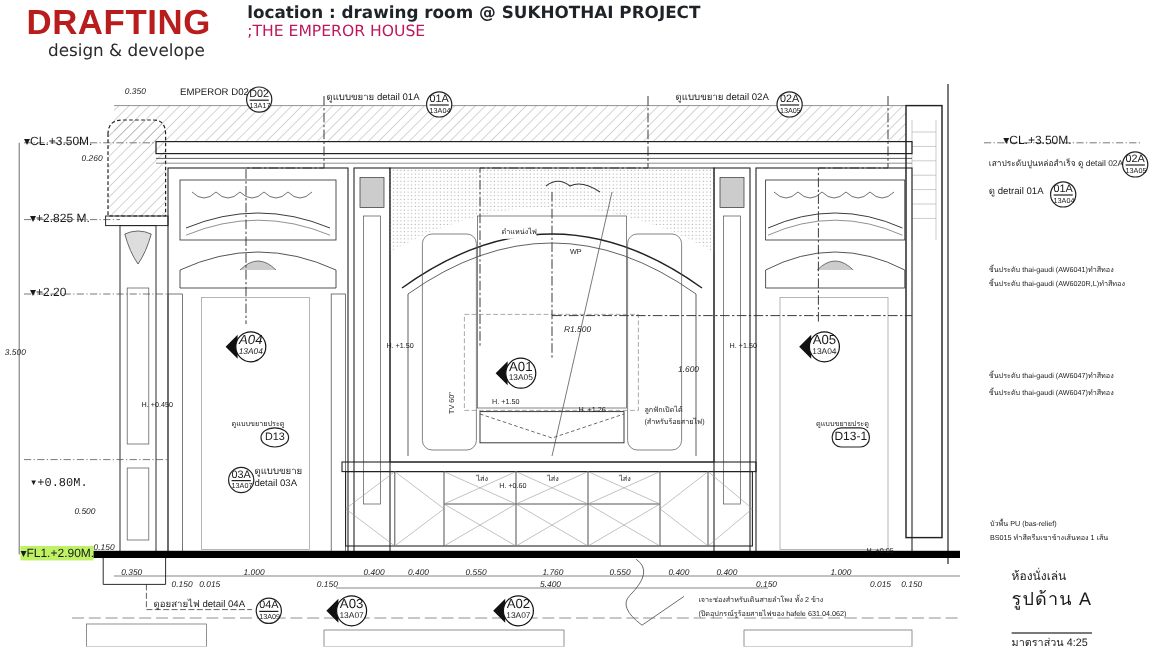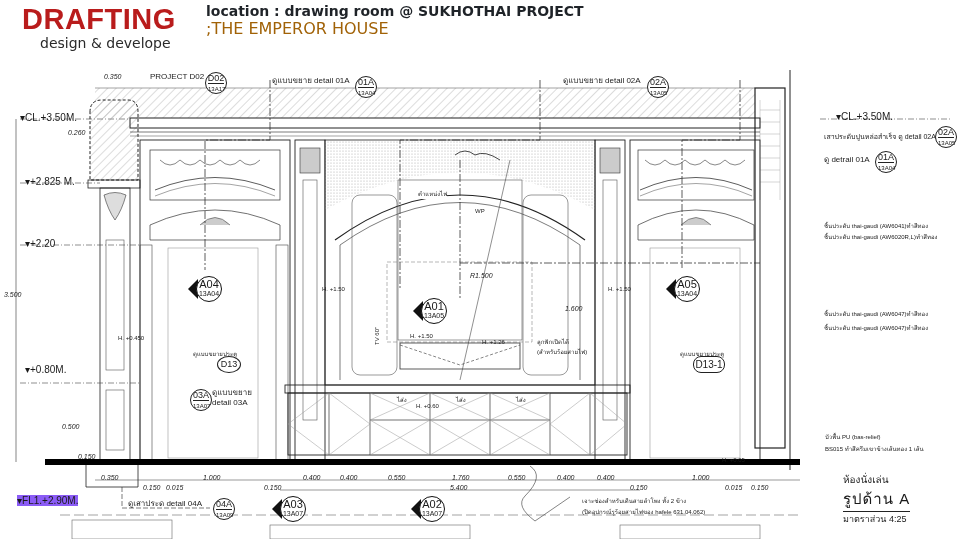--- a/index.html
+++ b/index.html
@@ -1,37 +1,37 @@
 <!DOCTYPE html>
 <html><head>
 <meta charset="utf-8">
 <style>
   html, body { margin:0; padding:0; background:#ffffff; }
   body { width:960px; height:539px; overflow:hidden; position:relative; font-family:"Liberation Sans", sans-serif; color:#1a1a1a; }
   .abs { position:absolute; }
   .brand { left:22px; top:0px; font-family:Liberation Sans, sans-serif; font-weight:bold; font-size:29px; letter-spacing:0.5px; color:#b91c1c; line-height:38px; }
   .brand-sub { left:40px; top:35px; font-family:"DejaVu Sans", sans-serif; font-size:14px; color:#2a2a2a; }
   .loc { left:206px; top:3px; font-family:"DejaVu Sans", sans-serif; font-weight:bold; font-size:14px; color:#1f2328; white-space:nowrap; }
-  .loc2 { left:206px; top:19px; font-family:"DejaVu Sans", sans-serif; font-size:16px; color:#a16207; white-space:nowrap;text-align:center; }
+  .loc2 { left:206px; top:19px; font-family:"DejaVu Sans", sans-serif; font-size:13px; color:#be185d; white-space:nowrap;text-align:center; }
   .t { position:absolute; font-size:8px; white-space:nowrap; color:#1a1a1a; line-height:10px; }
   .t7 { font-size:7px; }
   .t6 { font-size:6px; }
   .ital { font-style:italic; }
   .lvl { position:absolute; font-size:10px; white-space:nowrap; color:#1a1a1a; }
   .bubble { position:absolute; width:20px; height:20px; border:1px solid #222; border-radius:50%; background:#fff; text-align:center; font-size:9px; line-height:9px; }
   .bubble .top { display:block; padding-top:1px; font-size:9px; }
   .bubble .bot { display:block; font-size:6px; border-top:1px solid #222; margin:0 2px; padding-top:1px; }
   .secmark { position:absolute; width:26px; height:26px; }
   .secmark .tri { position:absolute; left:-6px; top:3px; width:0; height:0; border-top:10px solid transparent; border-bottom:10px solid transparent; border-right:10px solid #111; }
   .secmark .circ { position:absolute; left:2px; top:0; width:24px; height:24px; border:1px solid #111; border-radius:50%; background:#fff; text-align:center; }
   .secmark .circ .a { display:block; font-size:11px; line-height:12px; padding-top:1px; }
   .secmark .circ .b { display:block; font-size:7px; line-height:8px; }
   .title-block { position:absolute; left:843px; top:472px; }
   .title-room { font-size:10px; }
-  .title-main { font-size:15px; border-bottom:1px solid #222; padding-bottom:0; letter-spacing:1px; }
+  .title-main { font-size:15px; border-bottom:1px solid #222; padding-bottom:16px; letter-spacing:1px; }
   .title-scale { font-size:9px; }
   svg { position:absolute; left:0; top:0; }
 </style>
 </head>
 <body>
 
 <div class="abs brand">DRAFTING</div>
 <div class="abs brand-sub">design &amp; develope</div>
 <div class="abs loc">location : drawing room @ SUKHOTHAI PROJECT</div>
 <div class="abs loc2">;THE EMPEROR HOUSE</div>
@@ -183,22 +183,22 @@
     <rect x="72" y="520" width="100" height="19"></rect>
     <rect x="270" y="525" width="200" height="14"></rect>
     <line x1="60" y1="515" x2="800" y2="515" stroke-dasharray="10,4"></line>
     <rect x="620" y="525" width="140" height="14"></rect>
   </g>
 </svg>
 
 <div class="lvl" style="left:20px; top:112px;"><span>▾</span><span>CL.+3.50M.</span></div>
 <div class="lvl" style="left:25px; top:176px;"><span>▾</span><span>+2.825 M.</span></div>
 <div class="lvl" style="left:25px; top:238px;"><span>▾</span><span>+2.20</span></div>
-<div class="lvl" style="left:25px; top:364px;"><span>▾</span><span>+0.80M.</span></div>
-<div class="lvl" style="left:17px; top:455px; background:#8b5cf6;margin-top:40px;"><span>▾</span><span>FL1.+2.90M.</span></div>
+<div class="lvl" style="left:25px; top:397px;font-family:Liberation Mono, monospace;"><span>▾</span><span>+0.80M.</span></div>
+<div class="lvl" style="left:17px; top:455px; background:#bef264;"><span>▾</span><span>FL1.+2.90M.</span></div>
 <div class="lvl" style="left:836px; top:111px;"><span>▾</span><span>CL.+3.50M.</span></div>
 
 <div class="t ital t7" style="left:104px; top:72px;">0.350</div>
 <div class="t ital t7" style="left:68px; top:128px;">0.260</div>
 <div class="t ital t7" style="left:4px; top:290px;">3.500</div>
 <div class="t ital t7" style="left:62px; top:422px;">0.500</div>
 <div class="t ital t7" style="left:78px; top:452px;">0.150</div>
 
 <div class="t ital t7" style="left:101px; top:473px;">0.350</div>
 <div class="t ital t7" style="left:143px; top:483px;">0.150</div>
@@ -222,40 +222,40 @@
 <div class="t ital t7" style="left:565px; top:304px;">1.600</div>
 <div class="t t6" style="left:372px; top:345px; transform:rotate(-90deg); transform-origin:left top;">TV 60"</div>
 <div class="t t6" style="left:322px; top:284px;">H. +1.50</div>
 <div class="t t6" style="left:608px; top:284px;">H. +1.50</div>
 <div class="t t6" style="left:410px; top:331px;">H. +1.50</div>
 <div class="t t6" style="left:482px; top:337px;">H. +1.26</div>
 <div class="t t6" style="left:416px; top:401px;">H. +0.60</div>
 <div class="t t6" style="left:722px; top:455px;">H. +0.05</div>
 <div class="t t6" style="left:118px; top:333px;">H. +0.450</div>
 
-<div class="t" style="left:150px; top:72px;">PROJECT D02</div>
+<div class="t" style="left:150px; top:72px;">EMPEROR D02</div>
 <div class="t" style="left:272px; top:76px;">ดูแบบขยาย detail 01A</div>
 <div class="t" style="left:563px; top:76px;">ดูแบบขยาย detail 02A</div>
 <div class="t t7" style="left:824px; top:132px;">เสาประดับปูนหล่อสำเร็จ ดู detail 02A</div>
 <div class="t" style="left:824px; top:155px;">ดู detrail 01A</div>
 <div class="t t6" style="left:824px; top:221px;">ชิ้นประดับ thai-gaudi (AW6041)ทำสีทอง</div>
 <div class="t t6" style="left:824px; top:232px;">ชิ้นประดับ thai-gaudi (AW6020R,L)ทำสีทอง</div>
 <div class="t t6" style="left:824px; top:309px;">ชิ้นประดับ thai-gaudi (AW6047)ทำสีทอง</div>
 <div class="t t6" style="left:824px; top:323px;">ชิ้นประดับ thai-gaudi (AW6047)ทำสีทอง</div>
 <div class="t t6" style="left:825px; top:432px;">บัวพื้น PU (bas-relief)</div>
 <div class="t t6" style="left:825px; top:444px;">BS015 ทำสีครีมเขาข้างเส้นทอง 1 เส้น</div>
 <div class="t t6" style="left:418px; top:189px; background:#fff;">ตำแหน่งไฟ</div>
 <div class="t t6" style="left:475px; top:206px;">WP</div>
 <div class="t t6" style="left:537px; top:337px;">ลูกฟักเปิดได้</div>
 <div class="t t6" style="left:537px; top:347px;">(สำหรับร้อยสายไฟ)</div>
 <div class="t t6" style="left:193px; top:349px;">ดูแบบขยายประตู</div>
 <div class="t t6" style="left:680px; top:349px;">ดูแบบขยายประตู</div>
 <div class="t" style="left:212px; top:388px;">ดูแบบขยาย</div>
 <div class="t" style="left:212px; top:398px;">detail 03A</div>
-<div class="t" style="left:128px; top:499px;">ดูเสาประด detail 04A</div>
+<div class="t" style="left:128px; top:499px;">ดูอยสายไฟ detail 04A</div>
 <div class="t t6" style="left:582px; top:496px;">เจาะช่องสำหรับเดินสายลำโพง ทั้ง 2 ข้าง</div>
 <div class="t t6" style="left:582px; top:507px;">(ปิดอุปกรณ์รูร้อยสายไฟของ hafele 631.04.062)</div>
 <div class="t t6" style="left:397px; top:395px;">ไส่ง</div>
 <div class="t t6" style="left:456px; top:395px;">ไส่ง</div>
 <div class="t t6" style="left:516px; top:395px;">ไส่ง</div>
 
 <div class="bubble" style="left:205px; top:72px;">
     <span class="top">D02</span>
     <span class="bot">13A17</span>
   </div>
@@ -279,21 +279,21 @@
     <span class="top">03A</span>
     <span class="bot">13A07</span>
   </div>
 <div class="bubble" style="left:213px; top:498px;">
     <span class="top">04A</span>
     <span class="bot">13A09</span>
   </div>
 <div class="bubble" style="left:217px; top:356px; height:15px; width:22px; line-height:15px; font-size:9px;">D13</div>
 <div class="bubble" style="left:693px; top:356px; height:15px; width:30px; line-height:15px; font-size:10px; border-radius:8px;">D13-1</div>
 
-<div class="secmark" style="left:194px; top:276px;">
+<div class="secmark" style="left:194px; top:276px;font-style:italic;">
     <div class="tri"></div>
     <div class="circ">
       <span class="a">A04</span>
       <span class="b">13A04</span>
     </div>
   </div>
 <div class="secmark" style="left:419px; top:298px;">
     <div class="tri"></div>
     <div class="circ">
       <span class="a">A01</span>

